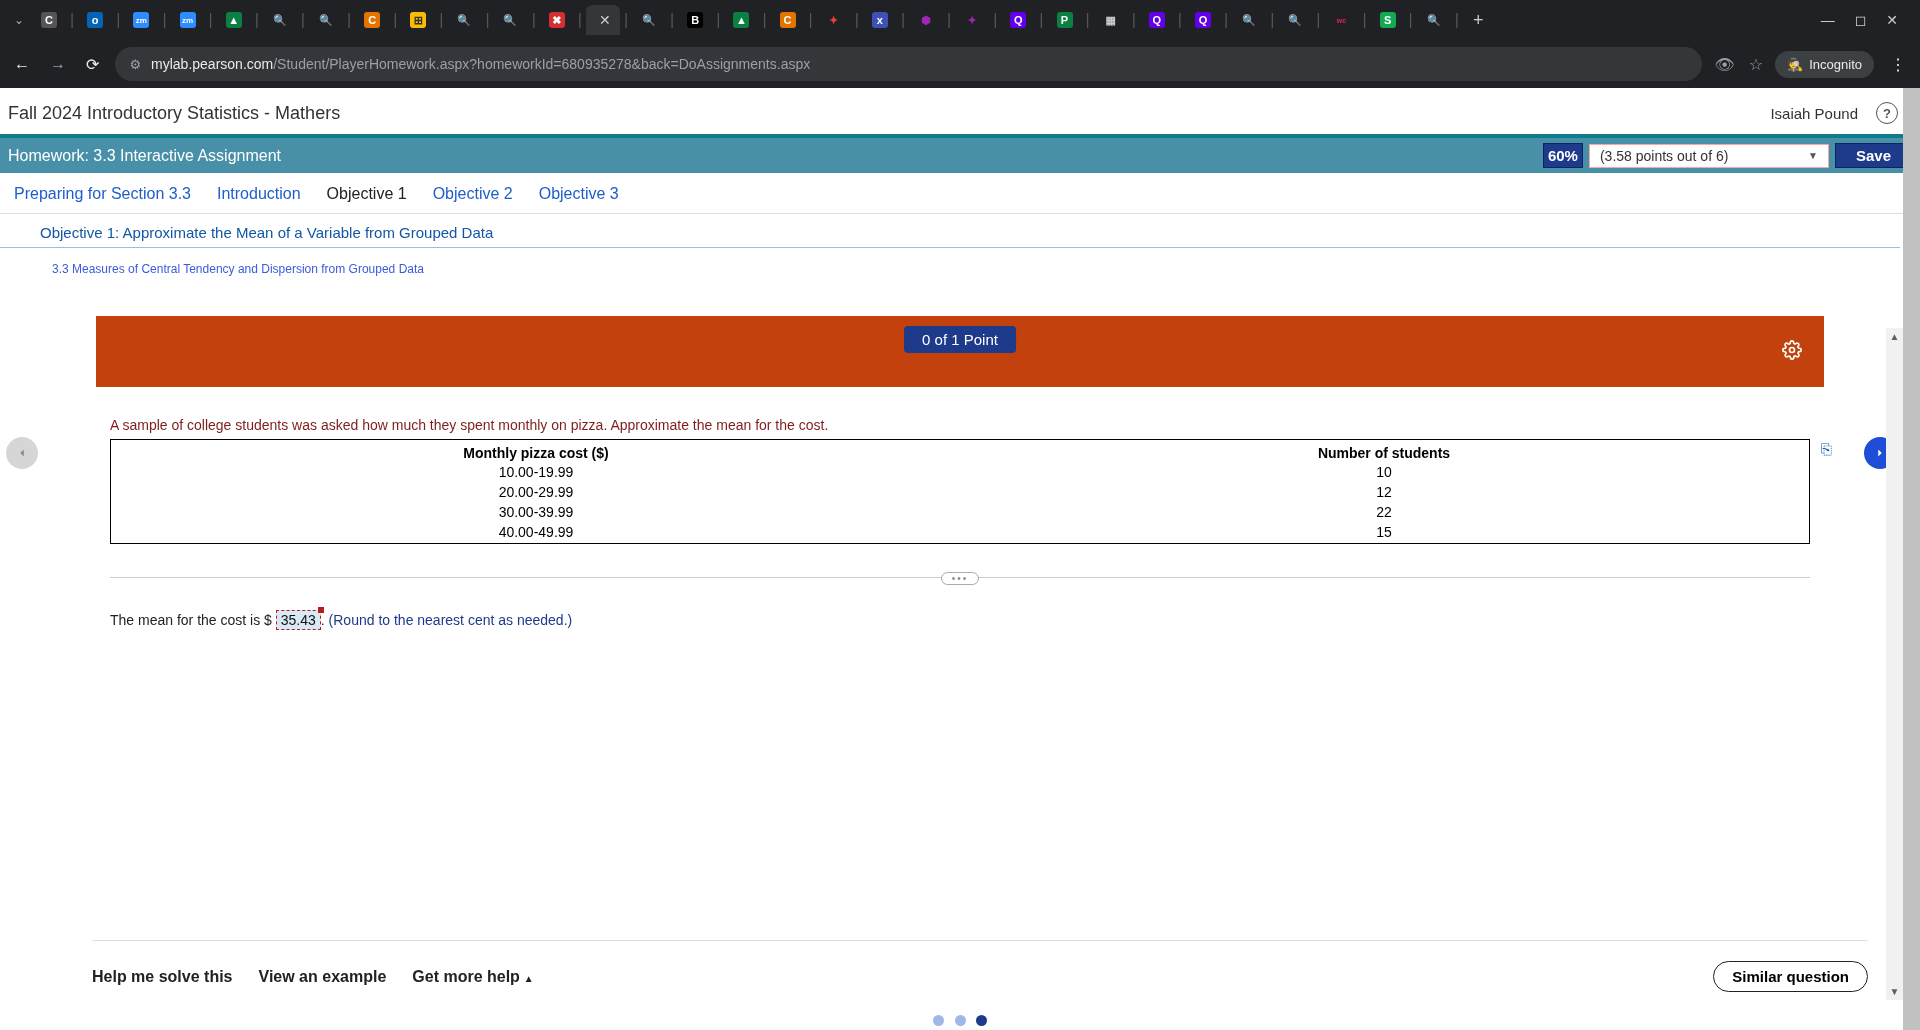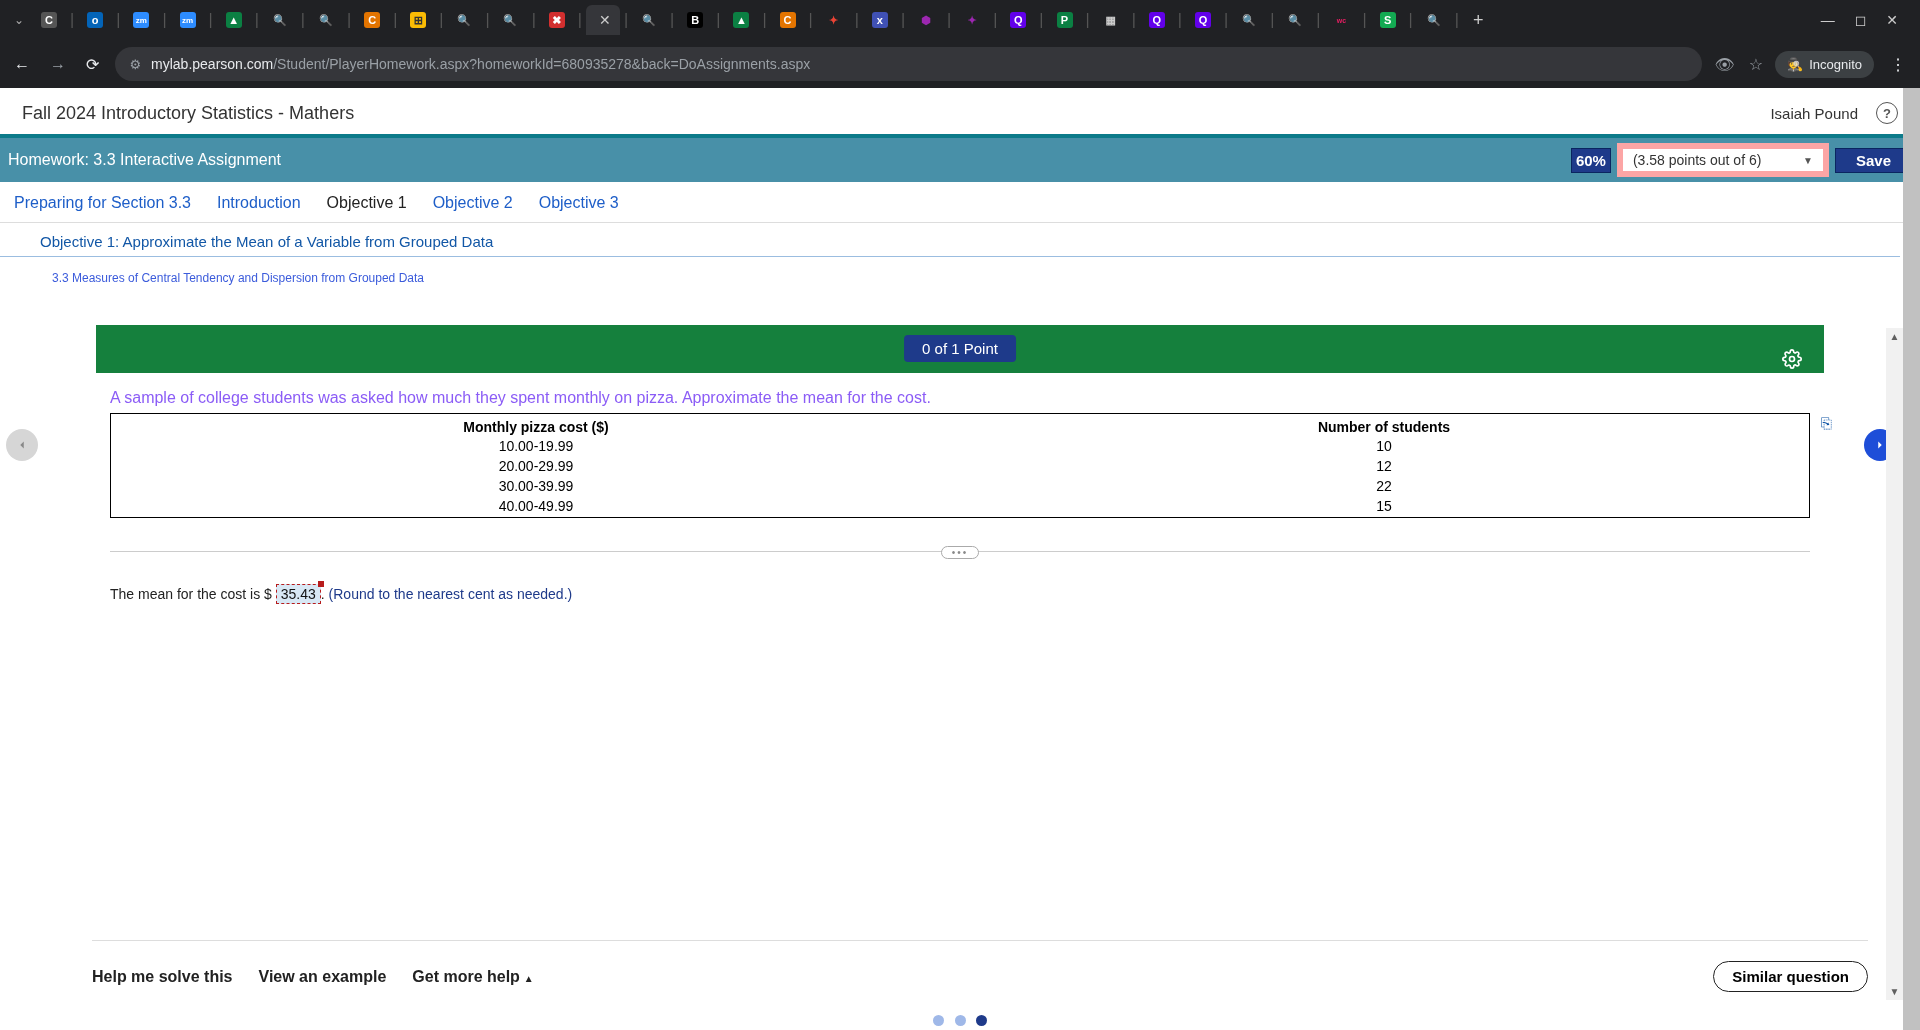--- a/index.html
+++ b/index.html
@@ -26,54 +26,54 @@
 .url-text .domain { color: #e8eaed; }
 .url-text .path { color: #9aa0a6; }
 .addr-icons { display: flex; gap: 14px; align-items: center; color: #9aa0a6; }
 .incognito-badge { background: #3c4043; color: #e8eaed; padding: 6px 12px; border-radius: 16px; font-size: 13px; display: flex; align-items: center; gap: 6px;}
 
 
 .app-viewport { height: calc(1030px - 88px); display: flex; flex-direction: column; background: #fff; position: relative; }
 .app-scrollbar { position: absolute; right: 0; top: 0; bottom: 0; width: 17px; background: #f1f1f1; }
 .app-scrollbar-thumb { background: #c1c1c1; height: 100%; width: 100%; }
 
-.course-header { display: flex; align-items: flex-end; padding: 14px 22px 10px 22px; }
+.course-header { display: flex; align-items: flex-end; padding: 14px 22px 10px 8px; }
 .course-title { font-size: 18px; color: #333; }
 .course-right { margin-left: auto; display: flex; align-items: center; gap: 18px; }
 .user-name { font-size: 15px; color: #333; }
 .help-icon { width: 22px; height: 22px; border: 1.5px solid #555; border-radius: 50%; display: flex; align-items: center; justify-content: center; font-size: 13px; color: #555; font-weight: bold; }
 
 .teal-bar { height: 4px; background: #0d7b8a; }
 .hw-bar { background: #4890a8; display: flex; align-items: center; padding: 5px 8px; font-size: 16px; }
 .hw-title { color: #fff; font-weight: normal; }
 .hw-right { margin-left: auto; display: flex; align-items: center; gap: 6px; }
 .percent-badge { background: #1e3a8a; color: #fff; padding: 3px 4px; font-weight: bold; border: 1px solid #0a2560; font-size: 15px;}
-.points-box { background: #fff; border: 6px solid #fca5a5; padding: 3px 10px; width: 212px; display: flex; align-items: center; font-size: 14px; color: #333;}
+.points-box { background: #fff; border: 1px solid #fca5a5; padding: 3px 10px; width: 240px; display: flex; align-items: center; font-size: 14px; color: #333;}
 .points-box .caret { margin-left: auto; font-size: 10px; color: #555; }
 .save-btn { background: #1e3a8a; color: #fff; border: 1px solid #0a2560; padding: 3px 20px; font-weight: bold; font-size: 15px;}
 
 .tabs-row { display: flex; padding: 12px 14px 0 14px; gap: 26px; border-bottom: 1px solid #ddd; }
 .obj-tab { color: #1e5ec8; font-size: 16px; padding-bottom: 10px; }
 .obj-tab.active { color: #222; font-weight: normal; }
 
 .objective-title { color: #1257a6; font-size: 15px; padding: 10px 0 6px 40px; border-bottom: 1px solid #9bbde0; margin: 0 20px 0 0;}
 .subsection-title { color: #3b5bdb; font-size: 12px; padding: 14px 0 0 52px; }
 
 .main-row { display: flex; align-items: center; }
 .side-nav-btn { width: 32px; height: 32px; background: #d6d6d6; border-radius: 50%; display: flex; align-items: center; justify-content: center; color: #888; margin: 0 6px;}
 .side-nav-btn.right { background: #1e4ed8; color: #fff; margin-left: auto; margin-right: 24px;}
 
 .question-container { flex: 1; margin: 40px 40px 0 52px; }
-.teal-header { background: #15803d; height: 48px; position: relative; }
+.teal-header { background: #c2410c; height: 71px; position: relative; }
 .point-badge { position: absolute; top: 10px; left: 50%; transform: translateX(-50%); background: #1e3a8a; color: #fff; padding: 5px 18px; border-radius: 4px; font-size: 15px; font-weight: 500;}
 .gear-wrap { position: absolute; right: 22px; top: 24px; color: #fff; }
 .gear-icon { width: 20px; height: 20px; }
 
 .question-body { padding: 16px 14px 0 14px; background: #fff; }
-.q-prompt { font-size: 16px; color: #8b5cf6; margin-bottom: 6px; }
+.q-prompt { font-size: 14px; color: #7f1d1d; margin-bottom: 6px; margin-top: 14px; }
 .data-table-wrap { position: relative; }
 .data-table { border: 1px solid #000; width: 100%; }
 .data-table th { font-weight: bold; font-size: 14px; padding: 3px 0 0 0;}
 .data-table td { text-align: center; font-size: 14px; padding: 1px 0;}
 .col1 { width: 50%; margin-top: 8px; }
 .copy-icon { position: absolute; right: -22px; top: 2px; color: #1257a6; font-size: 14px;}
 
 .expand-divider { text-align: center; margin: 24px 0; position: relative;}
 .expand-divider::before { content:''; position: absolute; left:0; right:0; top: 50%; height:1px; background:#ccc; }
 .expand-pill { display: inline-block; border: 1px solid #aaa; border-radius: 10px; padding: 0 10px; background: #fff; color: #888; font-size: 10px; position: relative; letter-spacing: 2px;}

